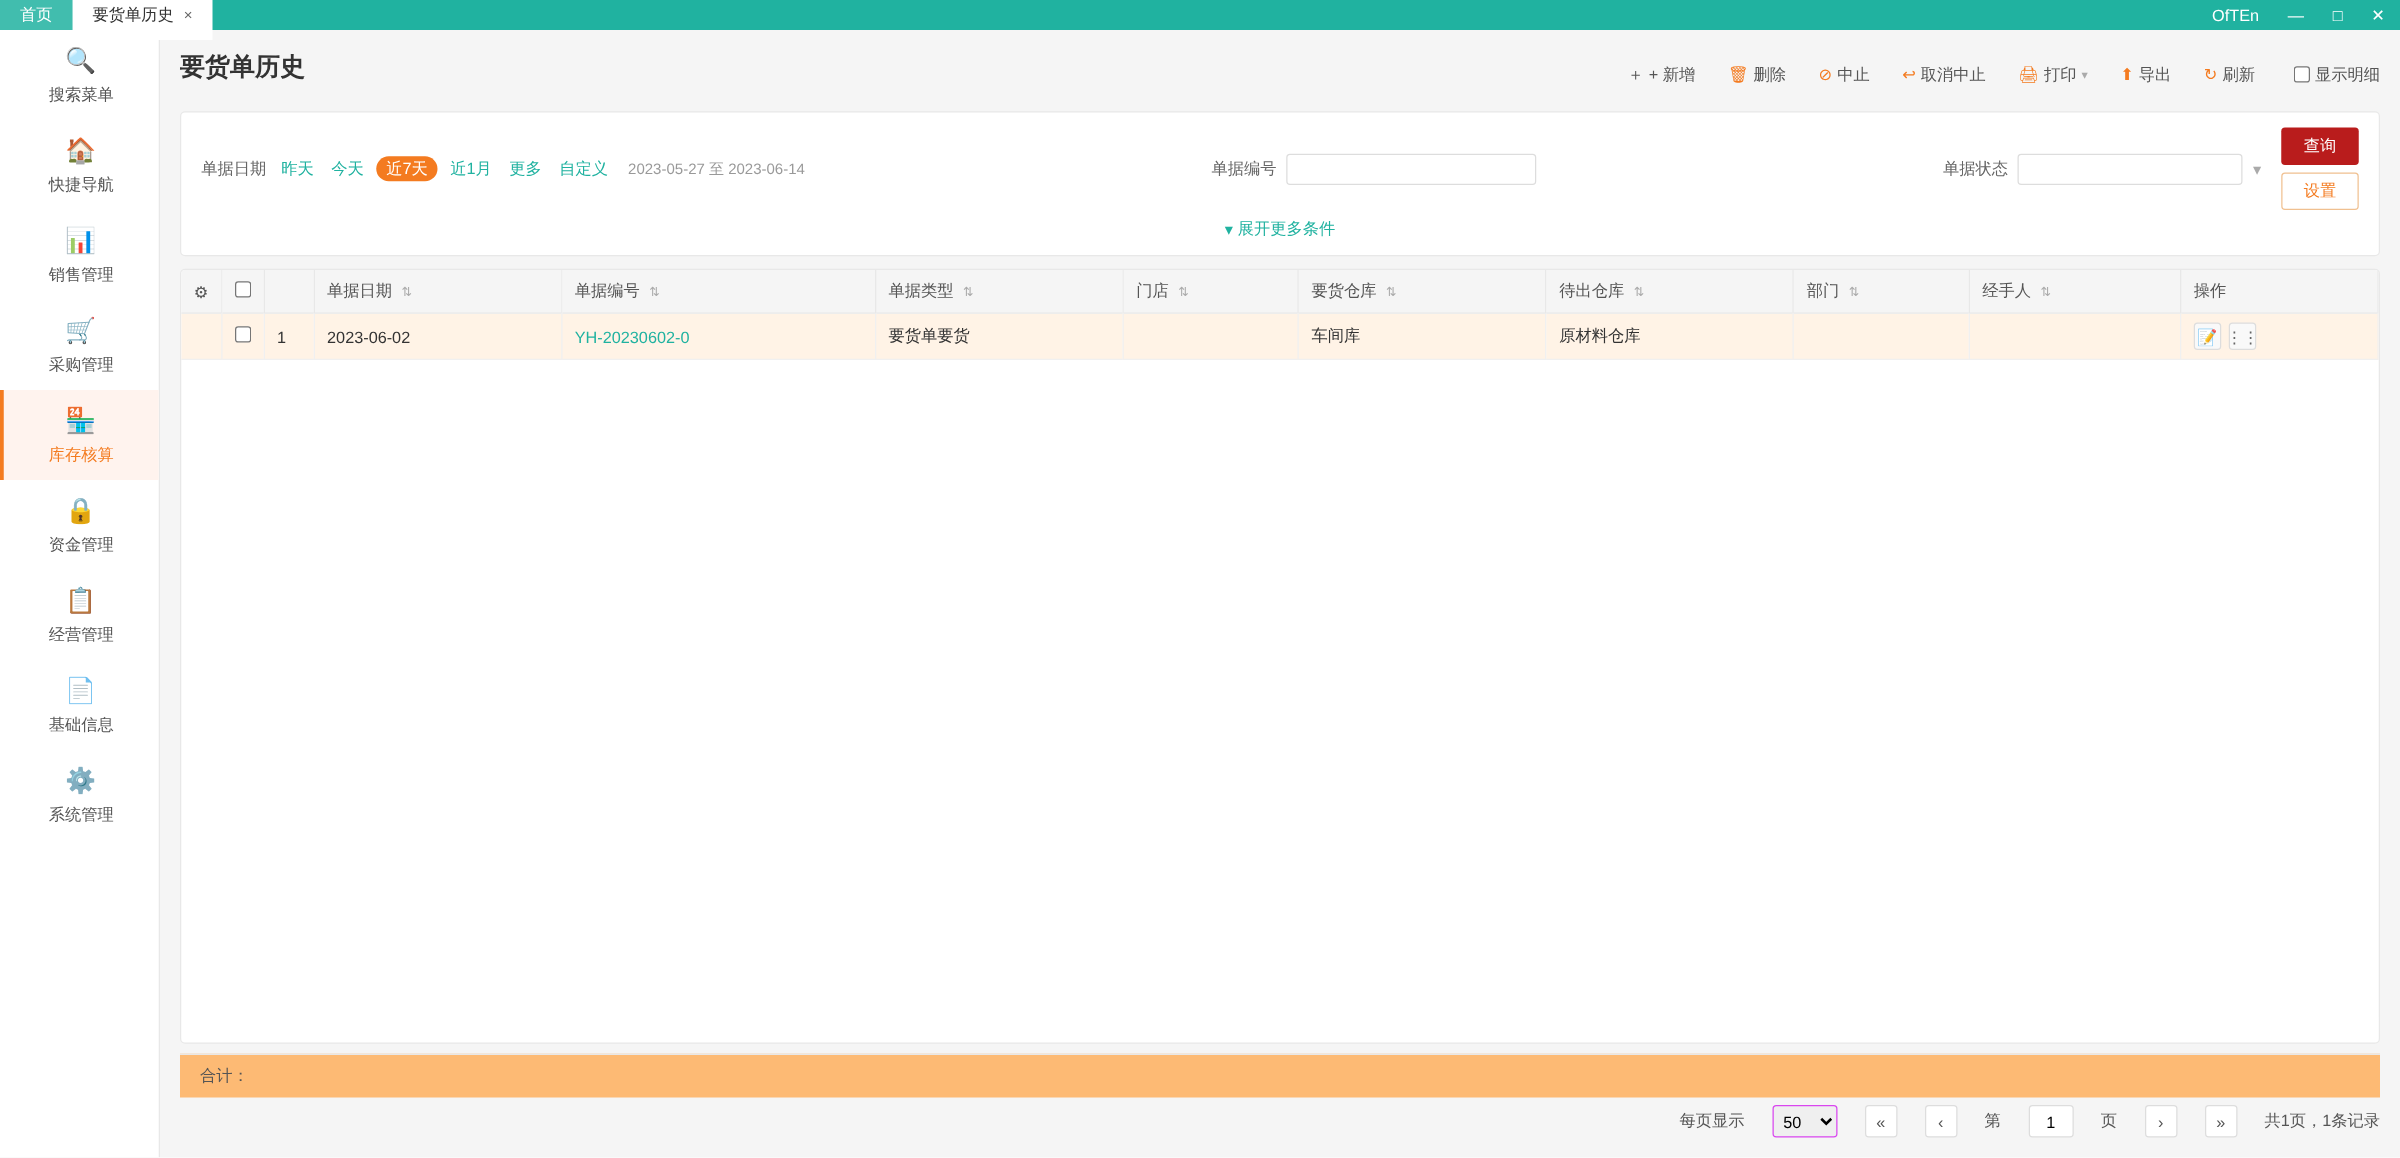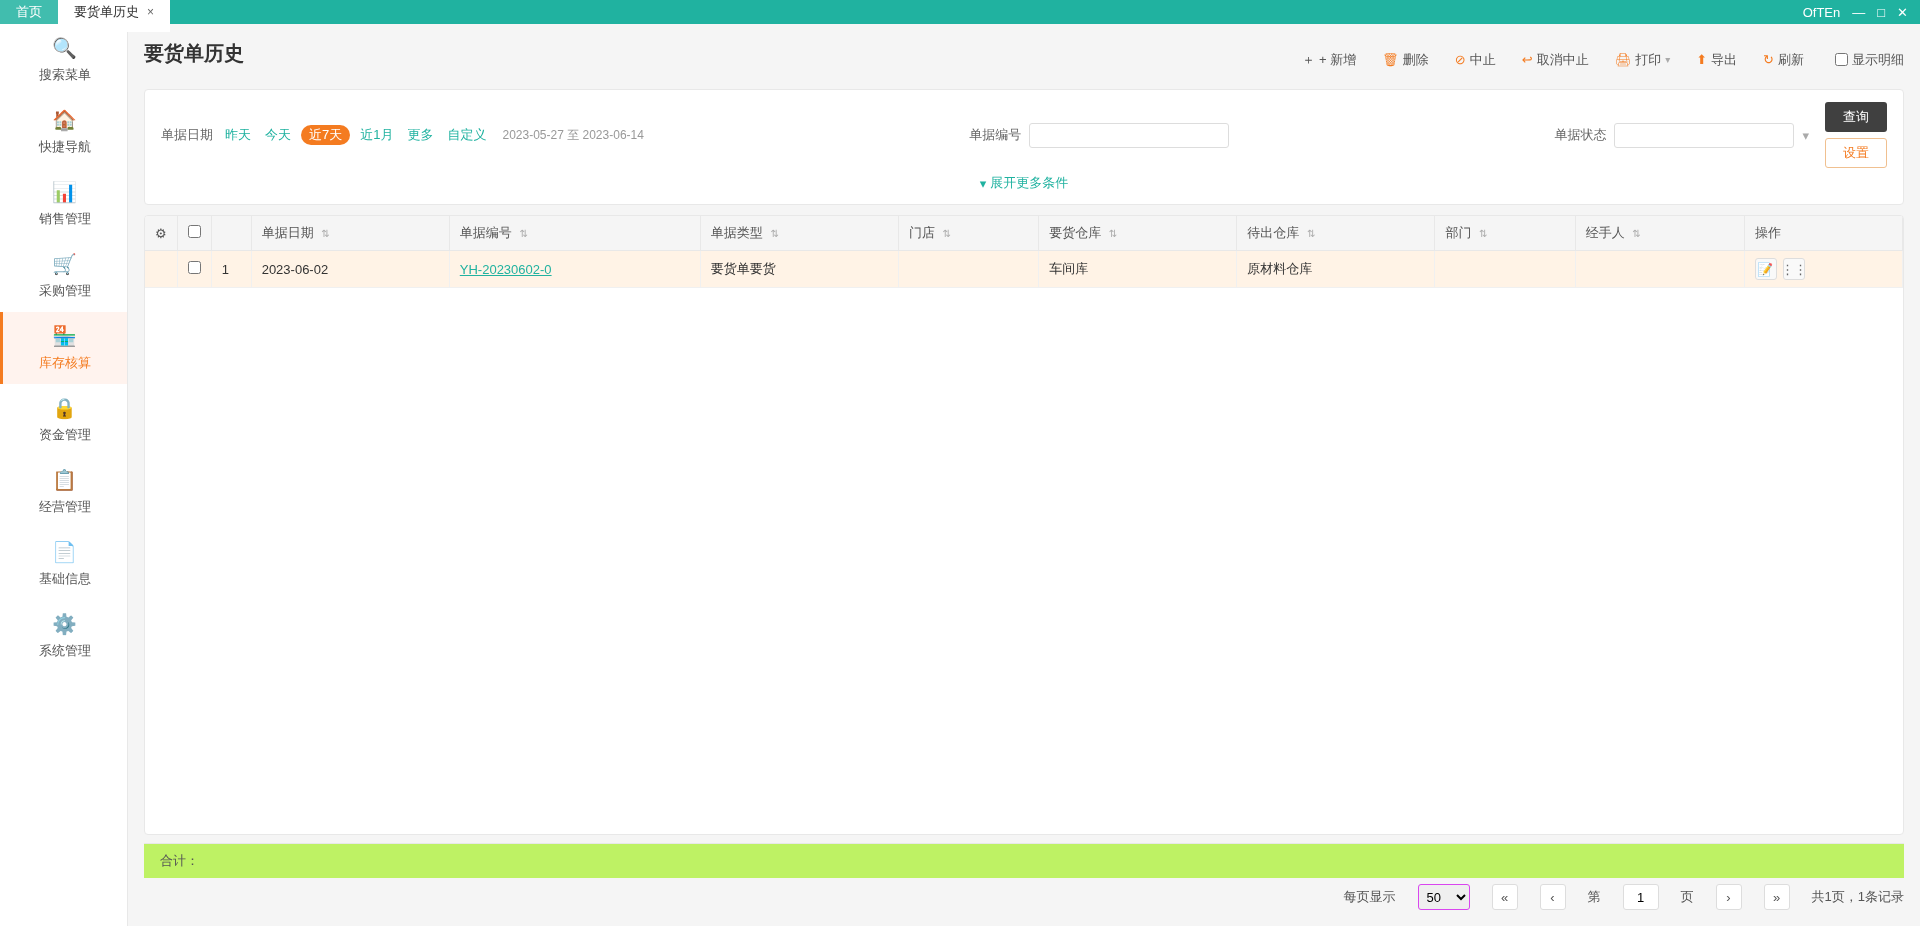--- a/index.html
+++ b/index.html
@@ -36,21 +36,21 @@
       margin-left: 8px;
       font-size: 12px;
       color: #666;
       cursor: pointer;
     }
     .top-bar-right {
       margin-left: auto;
       display: flex;
       align-items: center;
       padding-right: 12px;
-      gap: 12px;
+      gap: 23px;
     }
     .top-bar-right span {
       color: #fff;
       font-size: 13px;
       cursor: pointer;
     }
     .often-badge {
       color: #fff;
       font-size: 13px;
     }
@@ -241,21 +241,20 @@
     }
     tbody td {
       padding: 7px 10px;
       color: #333;
       font-size: 13px;
       border-right: 1px solid #f0f0f0;
     }
     .td-link {
       color: #20b2a0;
       cursor: pointer;
-      text-decoration: underline;
     }
     .action-icons {
       display: flex;
       gap: 6px;
       align-items: center;
     }
     .action-icon {
       width: 22px;
       height: 22px;
       display: flex;
@@ -264,21 +263,21 @@
       border: 1px solid #ddd;
       border-radius: 3px;
       cursor: pointer;
       color: #666;
       font-size: 13px;
       background: #f9f9f9;
     }
 
     
     .table-footer-row {
-      background: #bef264;
+      background: #fdba74;
       border-top: 1px solid #e8e8e8;
       padding: 8px 16px;
       color: #555;
       font-size: 13px;
       display: flex;
     }
 
     
     .pagination {
       display: flex;
@@ -316,21 +315,21 @@
     }
     .pagination-select {
       border: 1px solid #d946ef;
       border-radius: 3px;
       padding: 2px 4px;
       font-size: 13px;
       height: 26px;
     }
 
     .query-btn {
-      background: #404040;
+      background: #b91c1c;
       color: #fff;
       border: none;
       border-radius: 3px;
       padding: 6px 18px;
       cursor: pointer;
       font-size: 13px;
     }
     .settings-btn {
       background: #fff;
       color: #f47b20;

